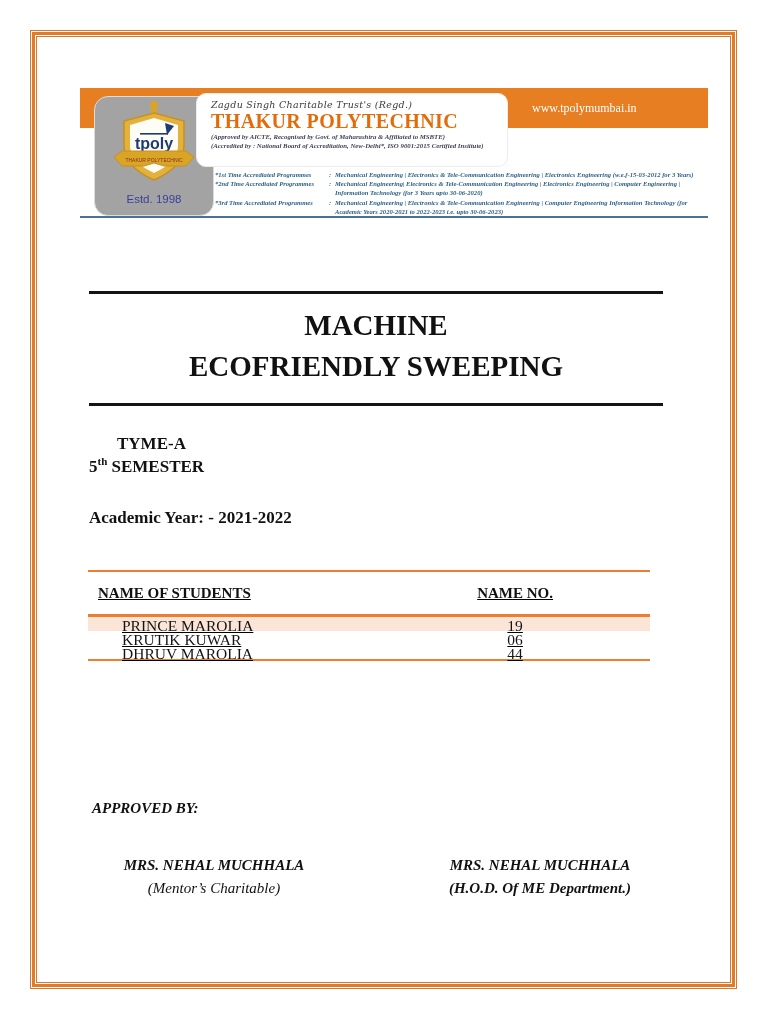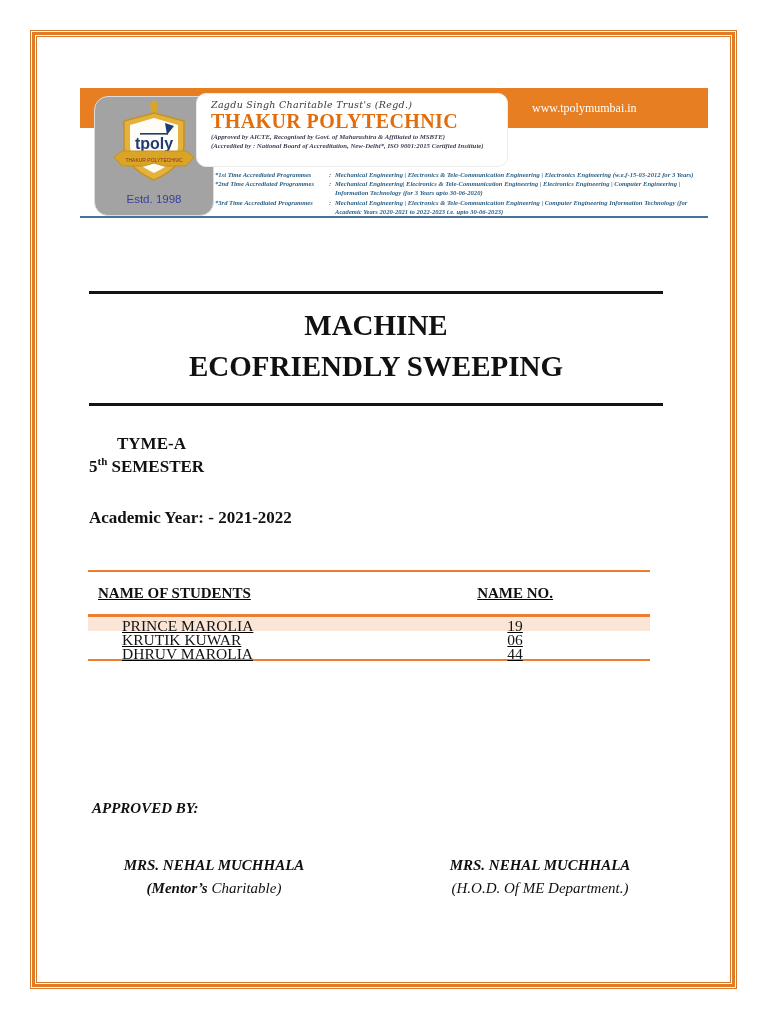--- a/index.html
+++ b/index.html
@@ -50,22 +50,22 @@
   .t-row{display:flex;height:14px;font-size:15.5px;color:#141414;}
   .t-row .c-name{flex:0 0 52%;padding-left:34px;box-sizing:border-box;}
   .t-row .c-roll{flex:1;text-align:center;}
   .t-row.alt{background:#FBE5D6;}
   
   .approved{position:absolute;left:92px;top:800px;font-size:15px;font-weight:bold;font-style:italic;color:#111;}
   .sig{position:absolute;top:857px;width:232px;text-align:center;font-style:italic;color:#111;}
   .sig-left{left:98px;} .sig-right{left:424px;}
   .sig-name{font-size:15px;font-weight:bold;margin-bottom:6px;}
   .sig-role{font-size:15px;}
-  .sig-role .b{font-weight:bold;}
-  .sig-role.bold-all{font-weight:normal;}
+  .sig-role .b{font-weight:normal;}
+  .sig-role.bold-all{font-weight:bold;}
 </style>
 </head>
 <body>
 
 <div class="frame">
   <div class="frame-mid">
     <div class="frame-inner"></div>
   </div>
 </div>
 

